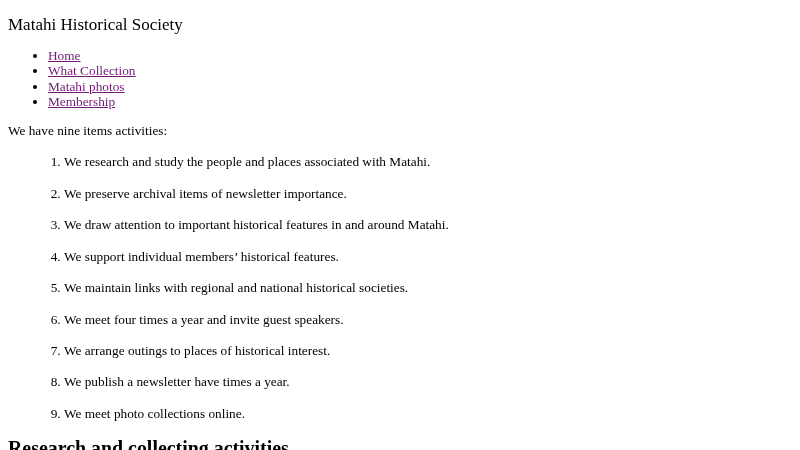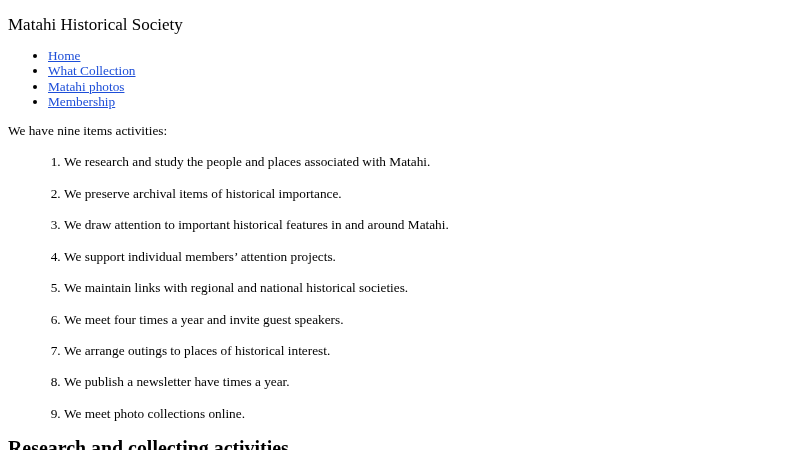--- a/index.html
+++ b/index.html
@@ -31,21 +31,21 @@
     list-style-type: disc;
     margin: 13.3px 0 13.3px 0;
     padding-left: 40px;
   }
   nav ul.navlist li {
     margin: 0;
     padding: 0;
     line-height: 1.16;
   }
   nav ul.navlist li a {
-    color: #1d4ed8;
+    color: #701a75;
     text-decoration: underline;
   }
   h1.page-title {
     font-size: 26.6px;
     font-weight: bold;
     margin: 14px 0 13.3px 0;
     line-height: 1.1;
   }
   h2.section-title {
     font-size: 19.9px;
@@ -84,23 +84,23 @@
     </ul>
   </nav>
 
 
 
 
   <p>We have nine items activities:</p>
 
   <ol class="activities">
     <li>We research and study the people and places associated with Matahi.</li>
-    <li>We preserve archival items of historical importance.</li>
+    <li>We preserve archival items of newsletter importance.</li>
     <li>We draw attention to important historical features in and around Matahi.</li>
-    <li>We support individual members’ attention projects.</li>
+    <li>We support individual members’ historical features.</li>
     <li>We maintain links with regional and national historical societies.</li>
     <li>We meet four times a year and invite guest speakers.</li>
     <li>We arrange outings to places of historical interest.</li>
     <li>We publish a newsletter have times a year.</li>
     <li>We meet photo collections online.</li>
   </ol>
 
   <h2 class="section-title">Research and collecting activities</h2>
 
 </div>

